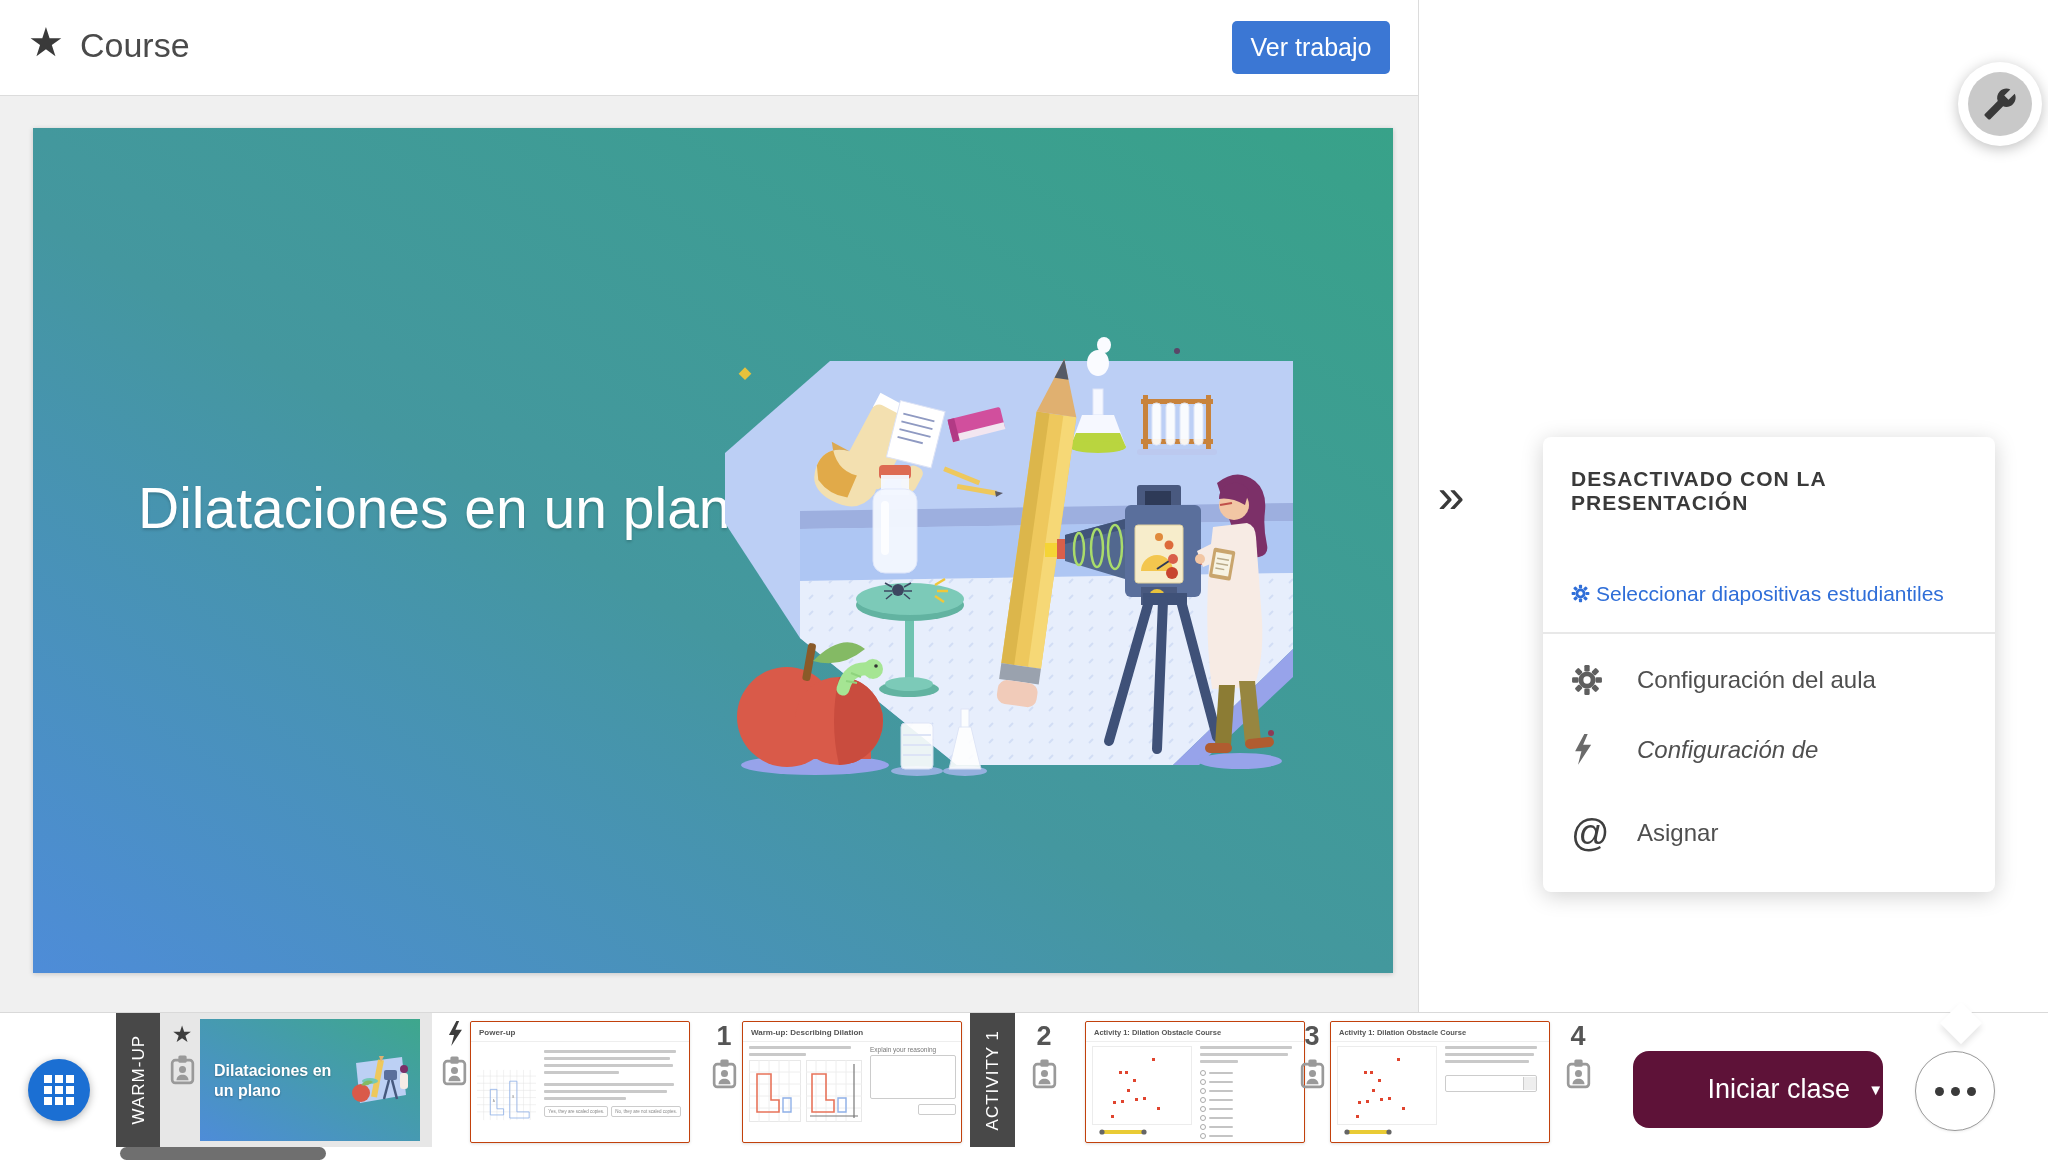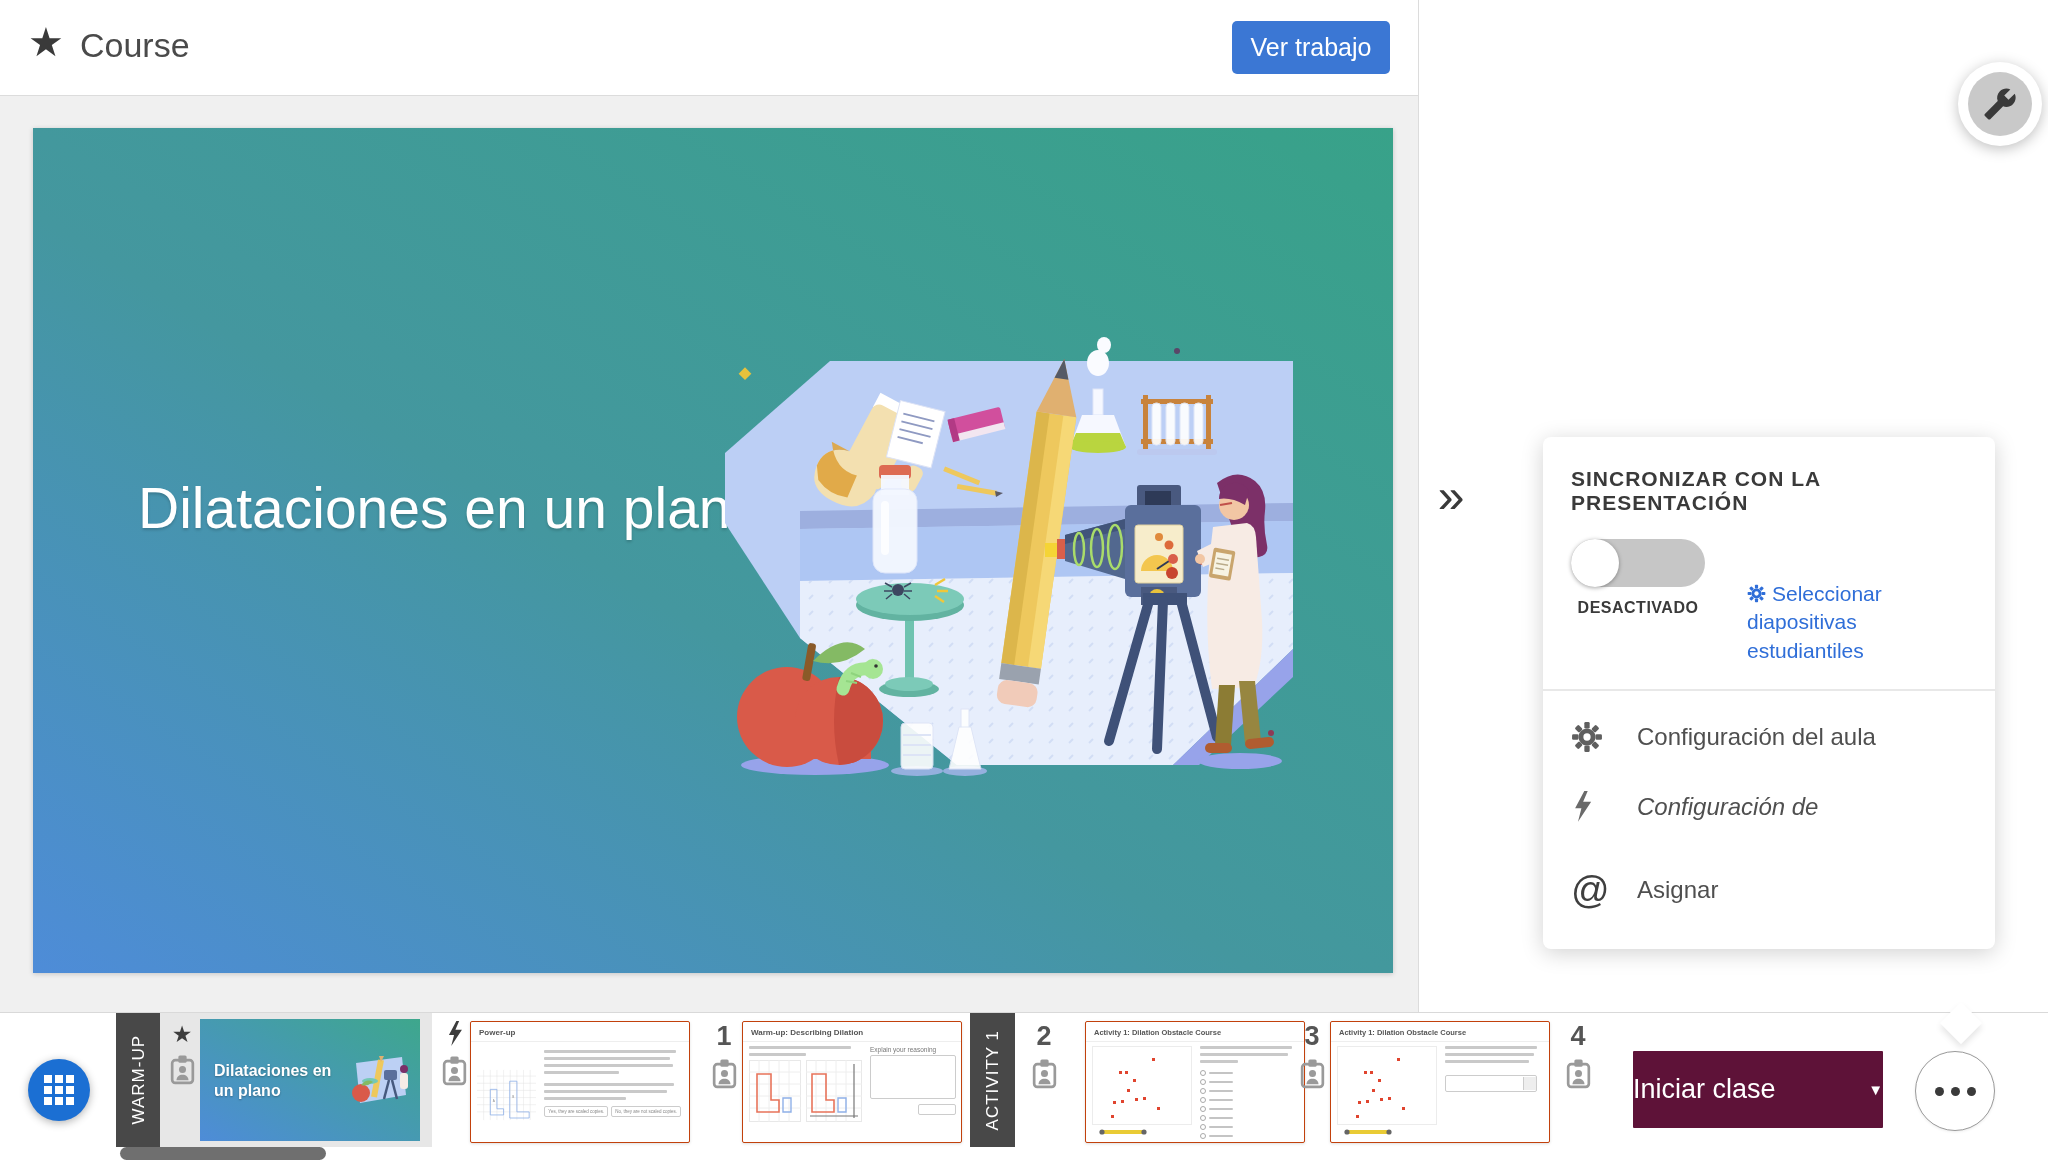--- a/index.html
+++ b/index.html
@@ -88,22 +88,22 @@
   .bar{height:3px;background:#c9c9c9;border-radius:1px;margin-bottom:4px;}
   .tc-btn{border:1px solid #ccc;border-radius:2px;padding:2px 3px;font-size:4.5px;color:#888;white-space:nowrap;}
   .radio-row{display:flex;align-items:center;margin-bottom:3px;}
   .radio-dot{width:4px;height:4px;border:1px solid #aaa;border-radius:50%;margin-right:3px;flex:none;}
   .radio-bar{width:24px;height:2.5px;background:#c4c4c4;border-radius:1px;}
   .prompt-text{font-size:6.5px;color:#777;margin-bottom:2px;}
   .answer-box{border:1px solid #ccc;border-radius:2px;}
   .scrollbar{position:absolute;left:120px;top:134px;width:206px;height:13px;border-radius:7px;background:#6f6f6f;cursor:pointer;}
 
   
-  .start-class-btn{left:1633px;top:1051px;width:250px;height:77px;background:#5e1238;border-radius:1px;
-    display:flex;align-items:center;justify-content:space-between;gap:18px;color:#fff;cursor:pointer;z-index:20;}
+  .start-class-btn{left:1633px;top:1051px;width:250px;height:77px;background:#5e1238;border-radius:16px;
+    display:flex;align-items:center;justify-content:flex-end;gap:18px;color:#fff;cursor:pointer;z-index:20;}
   .start-label{font-size:27px;}
   .start-caret{font-size:15px;}
   .more-btn{left:1915px;top:1051px;width:78px;height:78px;border-radius:50%;background:#fff;border:1px solid #9a9a9a;
     display:flex;align-items:center;justify-content:center;gap:7px;cursor:pointer;z-index:20;box-shadow:0 1px 3px rgba(0,0,0,.08);}
   .dot{width:9px;height:9px;border-radius:50%;background:#3a3a3a;}
 </style>
 </head>
 <body>
 
 <div class="abs main-area">
@@ -310,28 +310,22 @@
   <div class="wrench-inner">
     <svg width="34" height="34" viewBox="0 0 24 24" transform="scale(-1,1)">
       <path fill="#3a3a3a" d="M22.7 19l-9.1-9.1c.9-2.3.4-5-1.5-6.9-2-2-5-2.4-7.4-1.3L9 6 6 9 1.6 4.7C.4 7.1.9 10.1 2.9 12.1c1.9 1.9 4.6 2.4 6.9 1.5l9.1 9.1c.4.4 1 .4 1.4 0l2.3-2.3c.5-.4.5-1.1.1-1.4z"></path>
     </svg>
   </div>
 </div>
 
 <div class="abs panel-arrow"></div>
 <div class="abs sync-panel">
   <div class="panel-sec1">
-    <div class="panel-heading">SINCRONIZAR CON LA PRESENTACIÓN</div>
+    <div class="panel-heading">DESACTIVADO CON LA PRESENTACIÓN</div>
     <div class="sync-row">
-      <div class="toggle-col">
-        <div class="toggle-track">
-          <div class="toggle-knob"></div>
-        </div>
-        <div class="toggle-state">DESACTIVADO</div>
-      </div>
       <div class="link-col">
         <svg width="19" height="19" viewBox="0 0 30 30" style="vertical-align:-2px;margin-right:6px;">
           <g fill="#2f6ed8">
             <circle cx="15" cy="15" r="8"></circle>
             <g>
               <rect x="12.5" y="1" width="5" height="6" rx="1.2"></rect>
               <rect x="12.5" y="1" width="5" height="6" rx="1.2" transform="rotate(45 15 15)"></rect>
               <rect x="12.5" y="1" width="5" height="6" rx="1.2" transform="rotate(90 15 15)"></rect>
               <rect x="12.5" y="1" width="5" height="6" rx="1.2" transform="rotate(135 15 15)"></rect>
               <rect x="12.5" y="1" width="5" height="6" rx="1.2" transform="rotate(180 15 15)"></rect>

